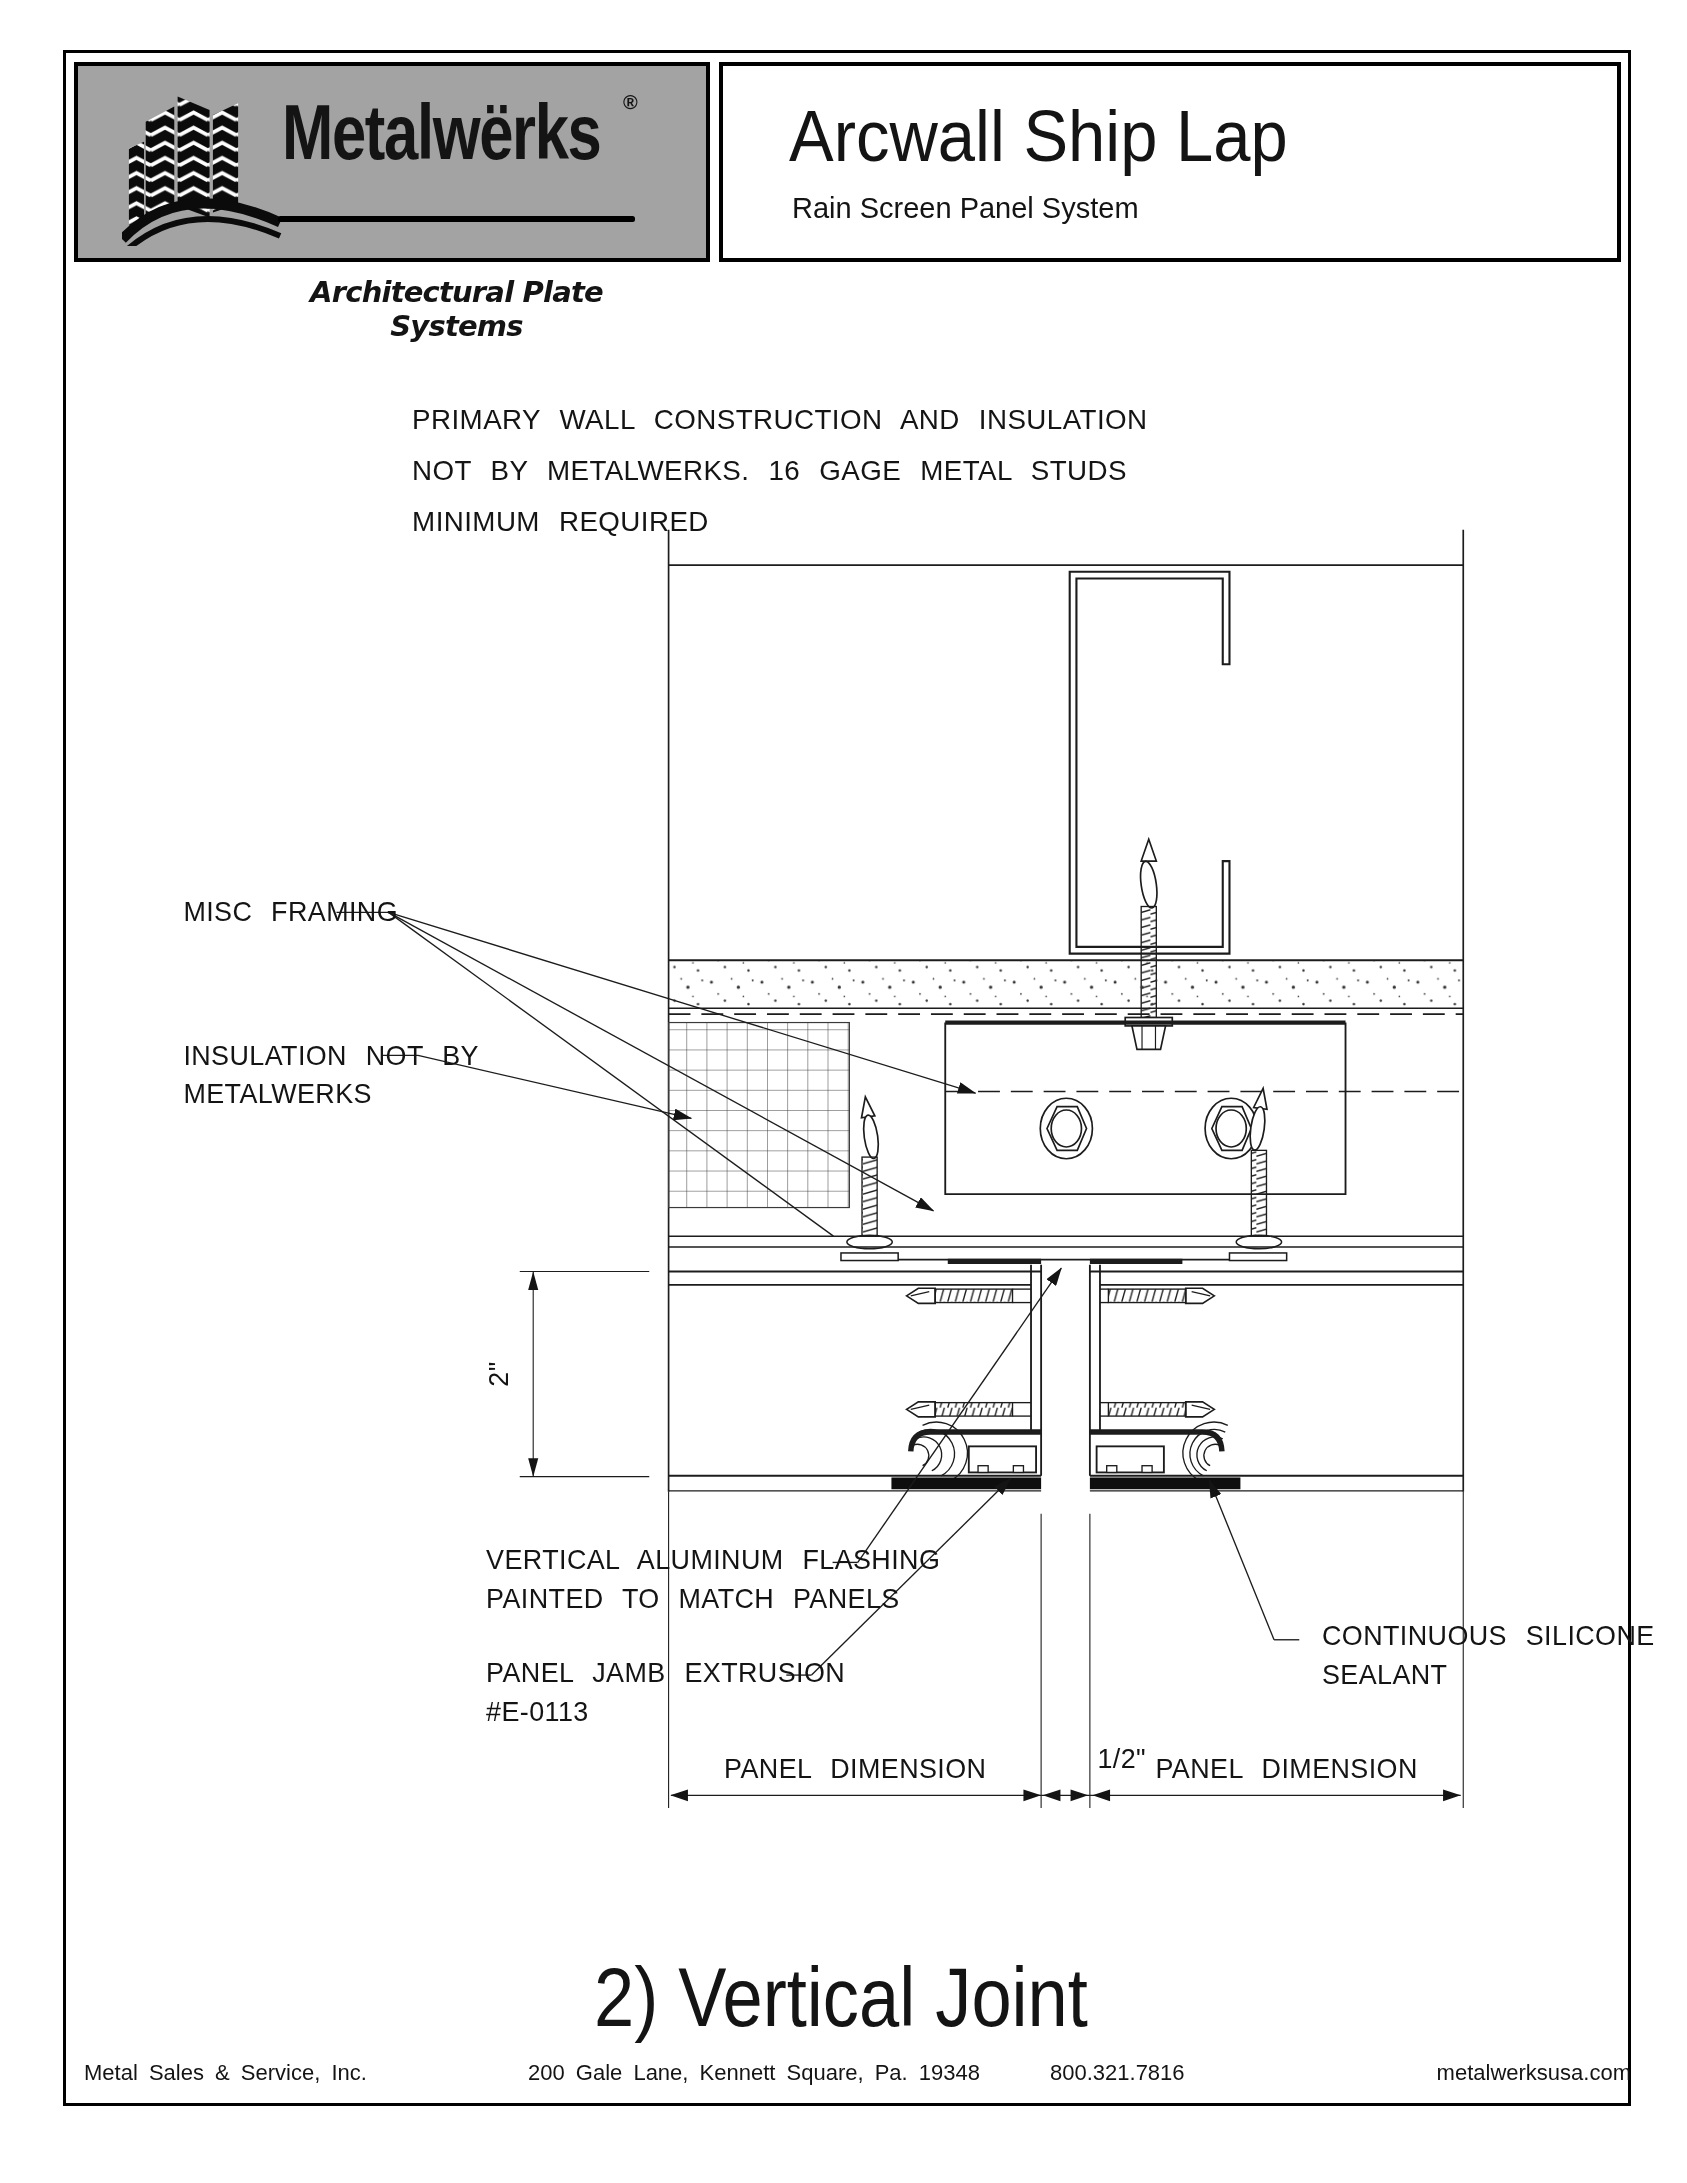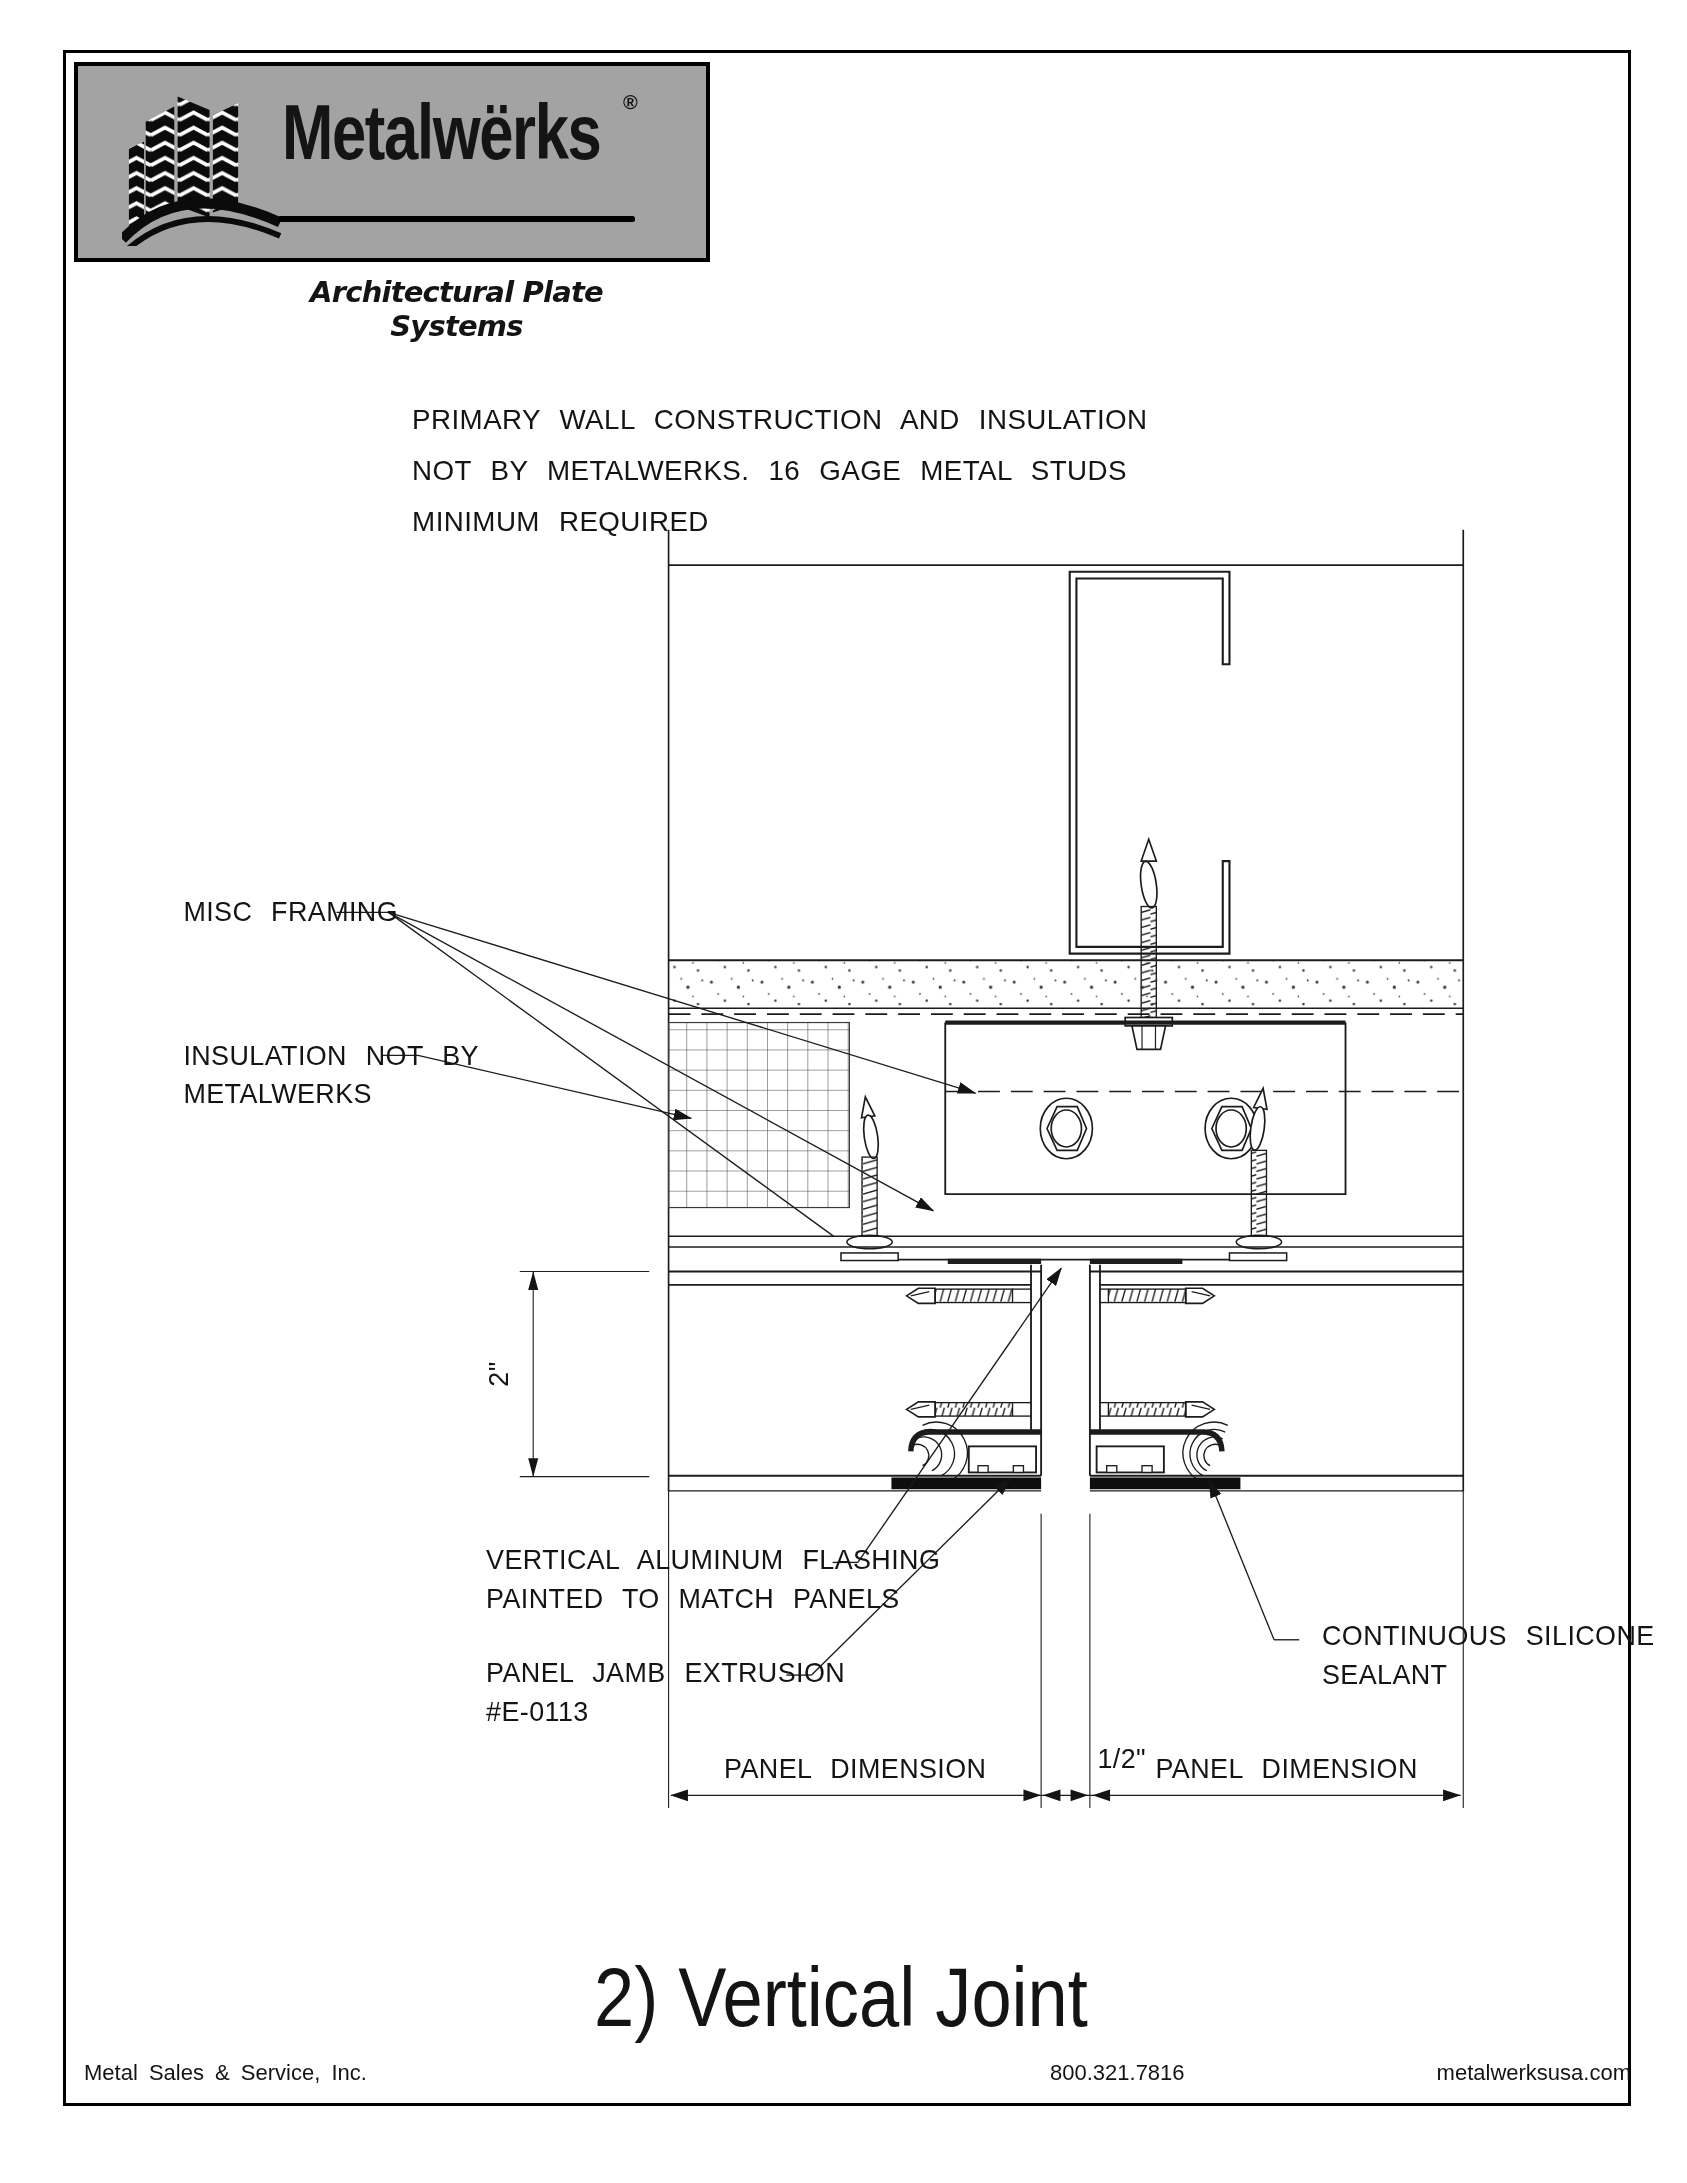--- a/index.html
+++ b/index.html
@@ -51,20 +51,24 @@
       <polygon points="8,84 26,76 26,168 8,176" fill="url(#chev)"></polygon>
       <path d="M0,192 Q70,118 188,172" stroke="#0b0b0b" stroke-width="12" fill="none"></path>
       <path d="M4,206 Q78,140 188,188" stroke="#0b0b0b" stroke-width="7" fill="none"></path>
     </svg>
     <div id="brand-text" class="abs">Metalwërks</div>
     <div id="brand-reg" class="abs">®</div>
     <div id="brand-underline" class="abs"></div>
     <div id="brand-tagline" class="abs">Architectural Plate Systems</div>
   </div>
 
+  <div id="title-box" class="abs">
+    <div id="doc-title" class="abs">Arcwall Ship Lap</div>
+    <div id="doc-subtitle" class="abs">Rain Screen Panel System</div>
+  </div>
 
   <svg class="abs" style="left:0;top:0;" width="1687" height="2183" viewBox="0 0 2006 2596">
     <defs>
       <pattern id="stip" width="60" height="40" patternUnits="userSpaceOnUse">
         <circle cx="6" cy="8" r="1.8" fill="#333"></circle>
           <circle cx="22" cy="30" r="1.4" fill="#333"></circle>
         <circle cx="38" cy="14" r="2" fill="#333"></circle>
           <circle cx="50" cy="34" r="1.5" fill="#333"></circle>
         <circle cx="14" cy="22" r="1" fill="#333"></circle>
           <circle cx="44" cy="25" r="1" fill="#333"></circle>
@@ -282,17 +286,18 @@
     <text class="cad" x="578" y="1912">PAINTED TO MATCH PANELS</text>
     <text class="cad" x="578" y="2000">PANEL JAMB EXTRUSION</text>
     <text class="cad" x="578" y="2046">#E-0113</text>
     <text class="cad" x="1572" y="1956">CONTINUOUS SILICONE</text>
     <text class="cad" x="1572" y="2002">SEALANT</text>
   </svg>
 
   <div id="drawing-title" class="abs">2) Vertical Joint</div>
 
   <div class="abs footer-item" id="footer-company">Metal Sales &amp; Service, Inc.</div>
+  <div class="abs footer-item" id="footer-address">200 Gale Lane, Kennett Square, Pa. 19348</div>
   <div class="abs footer-item" id="footer-phone">800.321.7816</div>
   <div class="abs footer-item" id="footer-web">metalwerksusa.com</div>
 
 </div>
 
 
 </body></html>

